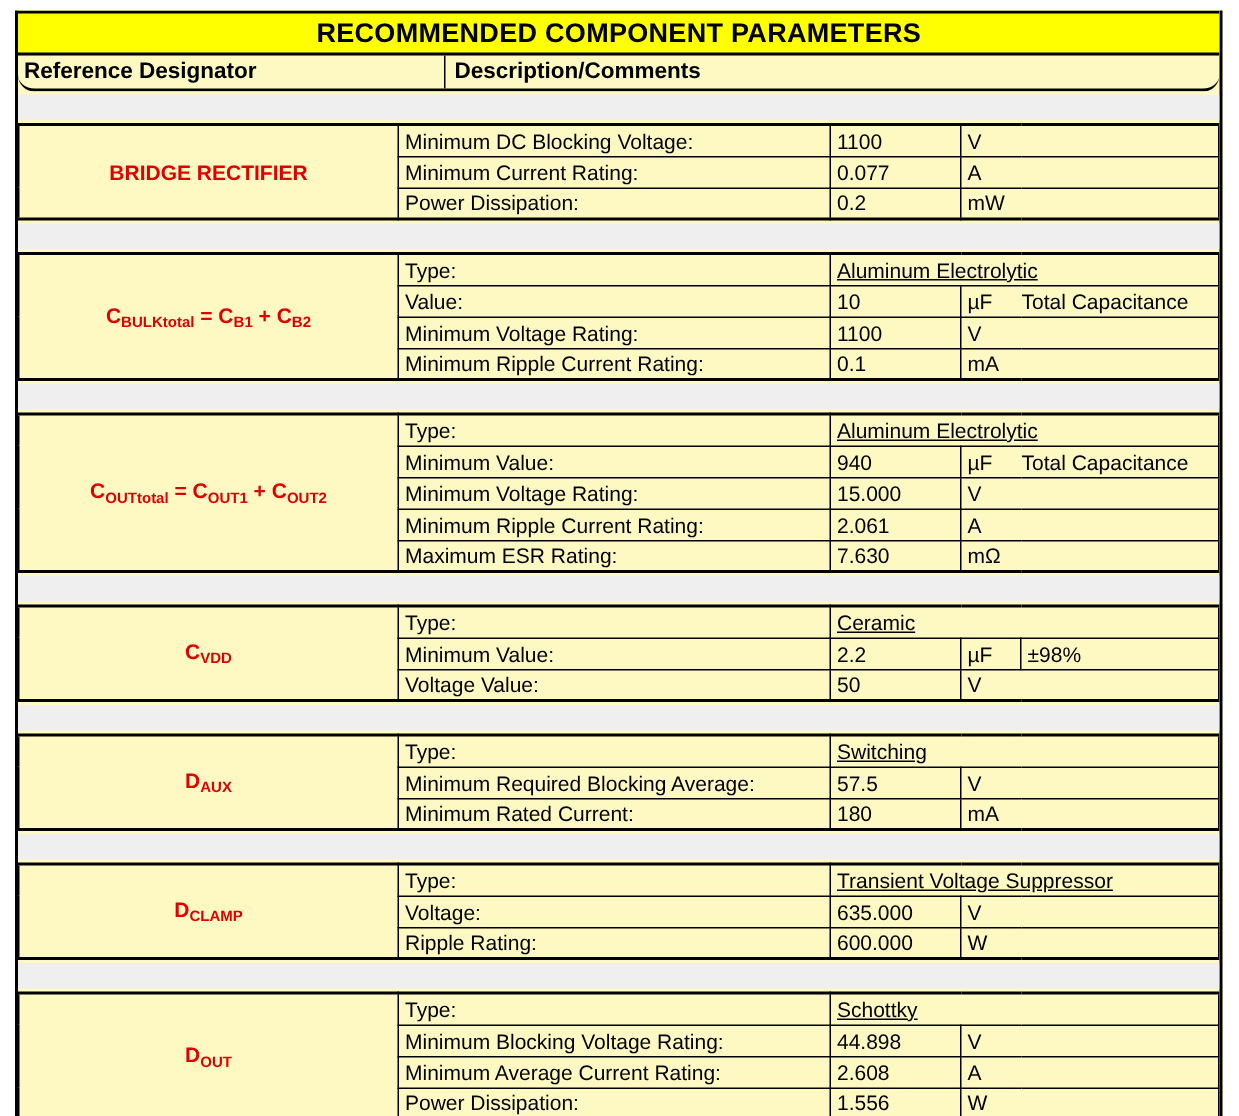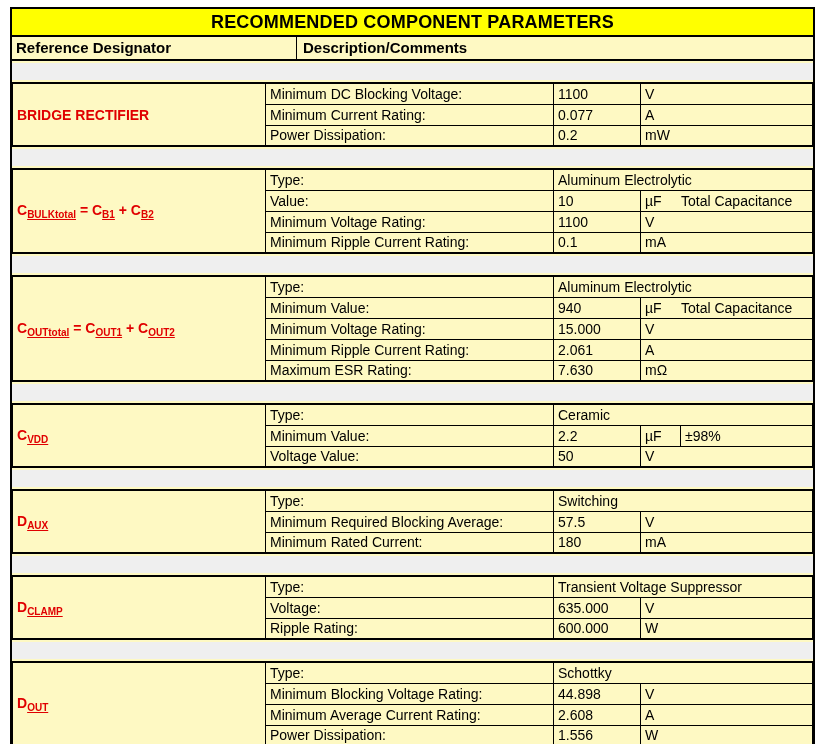--- a/index.html
+++ b/index.html
@@ -20,46 +20,46 @@
     border-right:2px solid var(--border);
     overflow:hidden;background:#fef9c3;
   }
   .title{
     background:var(--title-bg);
     border-top:2px solid var(--border);
     border-bottom:2px solid var(--border);
     height:26px;line-height:26px;text-align:center;
     font-size:18px;font-weight:bold;letter-spacing:0.2px;
   }
-  .colhead{display:flex;border-bottom:2px solid var(--border);height:22px;}
+  .colhead{display:flex;border-bottom:2px solid var(--border);height:22px;border-radius:11px;}
   .colhead .ch{
     font-size:15px;font-weight:bold;line-height:22px;padding-left:4px;
     box-sizing:border-box;
   }
   .ch-ref{width:255px;}
   .ch-desc{flex:1;border-left:1px solid var(--border);padding-left:6px!important;margin-left:29px;}
   .sep{background:var(--gray);height:17px;margin:2px 0;}
   table.section{
     border-collapse:collapse;width:100%;table-layout:fixed;
     border-top:2px solid var(--border);
     border-bottom:2px solid var(--border);
   }
   table.section td{
     border:1px solid var(--border);
     height:21px;font-size:14px;padding:0 4px;box-sizing:border-box;
     overflow:hidden;white-space:nowrap;vertical-align:middle;
   }
   td.des{
-    border-left:none;text-align:left;
+    border-left:none;text-align:center;
     color:var(--red);font-weight:bold;font-size:14px;
   }
-  td.des .sub{font-size:10px;vertical-align:-3px;text-decoration:underline;}
+  td.des .sub{font-size:10px;vertical-align:-3px;}
   td.lbl{padding-left:5px;}
   td.val{padding-left:5px;}
-  td.typeval{padding-left:6px;border-right:none;}
+  td.typeval{padding-left:6px;border-right:none;text-decoration:underline;}
   td.unitmerge{border-right:none;padding-left:6px;}
   td.unitmerge .u{display:inline-block;width:36px;}
   td.unit{padding-left:6px;}
   td.cmt{border-right:none;padding-left:8px;}
 </style>
 </head>
 <body>
 
 <div class="sheet">
   <div class="title">RECOMMENDED COMPONENT PARAMETERS</div>

